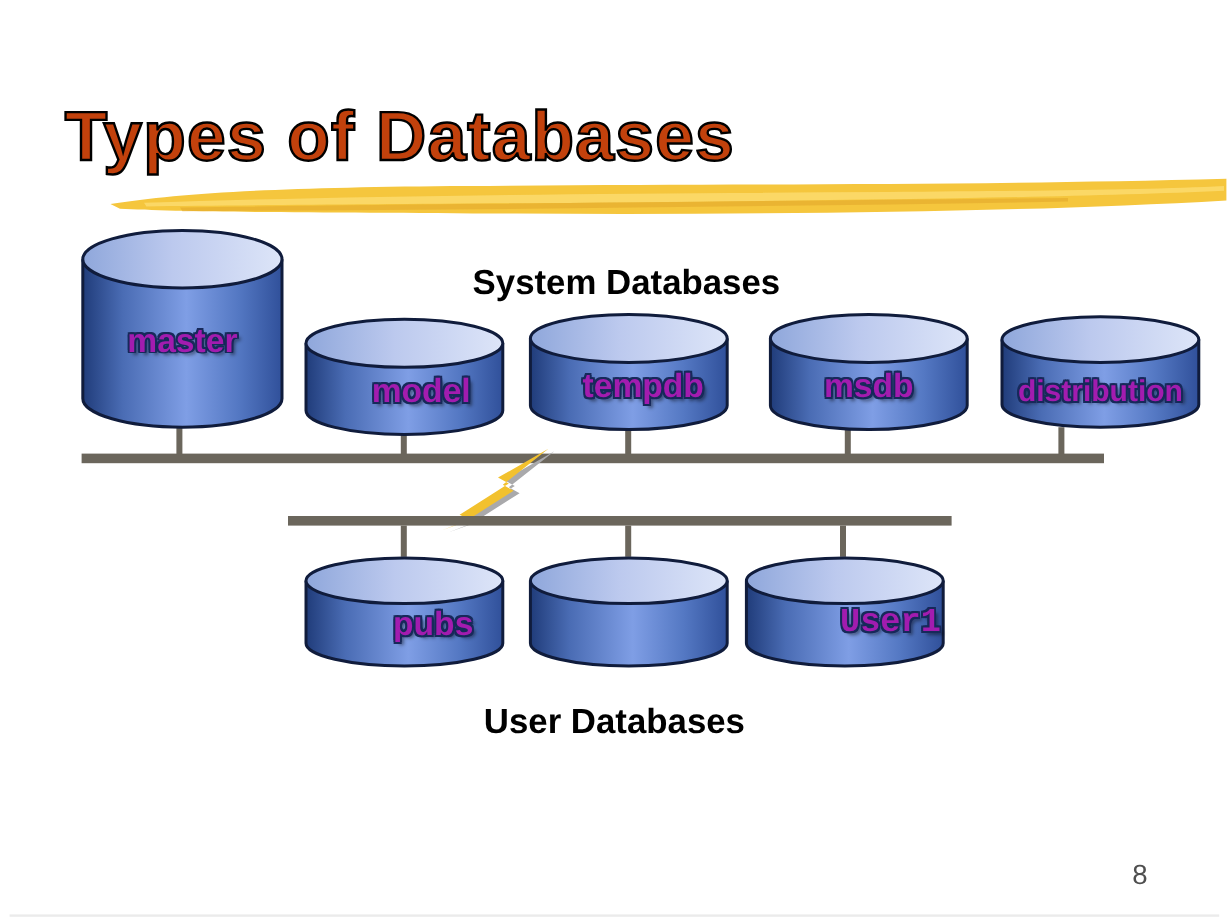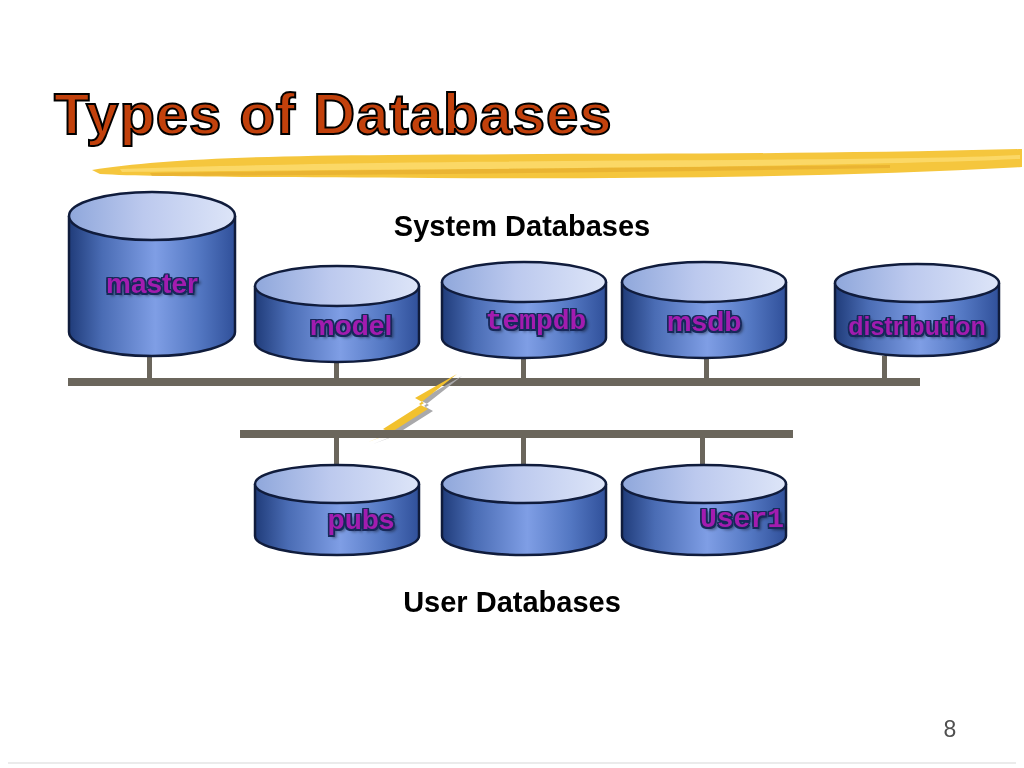--- a/index.html
+++ b/index.html
@@ -10,21 +10,21 @@
   .abs{position:absolute;}
   #title{
     left:54px;top:80px;width:900px;height:80px;
     font-size:58px;font-weight:900;color:#c2410c;
     letter-spacing:1px;-webkit-text-stroke:2px #000;
     white-space:nowrap;
   }
   .section-heading{
     width:520px;text-align:center;font-size:29px;font-weight:bold;color:#000;
   }
-  #system-heading{left:262px;top:210px;}
+  #system-heading{left:262px;top:220px;}
   #user-heading{left:252px;top:586px;}
   .cyl{position:absolute;}
   .cyl svg{display:block;}
   .db-label{
     position:absolute;left:0;right:0;height:32px;text-align:center;
     color:#a21caf;font-weight:bold;font-size:28px;line-height:32px;
     text-shadow:
       -1.5px -1.5px 0 #17295a, 1.5px -1.5px 0 #17295a,
       -1.5px 1.5px 0 #17295a, 1.5px 1.5px 0 #17295a,
       0 -1.5px 0 #17295a, 0 1.5px 0 #17295a,
@@ -98,29 +98,29 @@
   </div>
 
   <div class="cyl" style="left:253px;top:264px;width:196px;height:100px;">
     <svg width="168" height="100" viewBox="0 0 168 100">
       <path d="M2,22 L2,78 A82,20 0 0 0 166,78 L166,22" fill="url(#cylBody)" stroke="#101c3c" stroke-width="2.5"></path>
       <ellipse cx="84" cy="22" rx="82" ry="20" fill="url(#cylTop)" stroke="#101c3c" stroke-width="2.5"></ellipse>
     </svg>
     <div class="db-label lbl-small">model</div>
   </div>
 
-  <div class="cyl" style="left:440px;top:260px;width:192px;height:100px;font-family:Liberation Mono, monospace;">
+  <div class="cyl" style="left:440px;top:260px;width:192px;height:100px;">
     <svg width="168" height="100" viewBox="0 0 168 100">
       <path d="M2,22 L2,78 A82,20 0 0 0 166,78 L166,22" fill="url(#cylBody)" stroke="#101c3c" stroke-width="2.5"></path>
       <ellipse cx="84" cy="22" rx="82" ry="20" fill="url(#cylTop)" stroke="#101c3c" stroke-width="2.5"></ellipse>
     </svg>
     <div class="db-label lbl-small">tempdb</div>
   </div>
 
-  <div class="cyl" style="left:620px;top:260px;width:168px;height:100px;">
+  <div class="cyl" style="left:640px;top:260px;width:168px;height:100px;">
     <svg width="168" height="100" viewBox="0 0 168 100">
       <path d="M2,22 L2,78 A82,20 0 0 0 166,78 L166,22" fill="url(#cylBody)" stroke="#101c3c" stroke-width="2.5"></path>
       <ellipse cx="84" cy="22" rx="82" ry="20" fill="url(#cylTop)" stroke="#101c3c" stroke-width="2.5"></ellipse>
     </svg>
     <div class="db-label lbl-small">msdb</div>
   </div>
 
   <div class="cyl" style="left:800px;top:262px;width:168px;height:96px;margin-left:33px;">
     <svg width="168" height="96" viewBox="0 0 168 96">
       <path d="M2,21 L2,75 A82,19 0 0 0 166,75 L166,21" fill="url(#cylBody)" stroke="#101c3c" stroke-width="2.5"></path>

